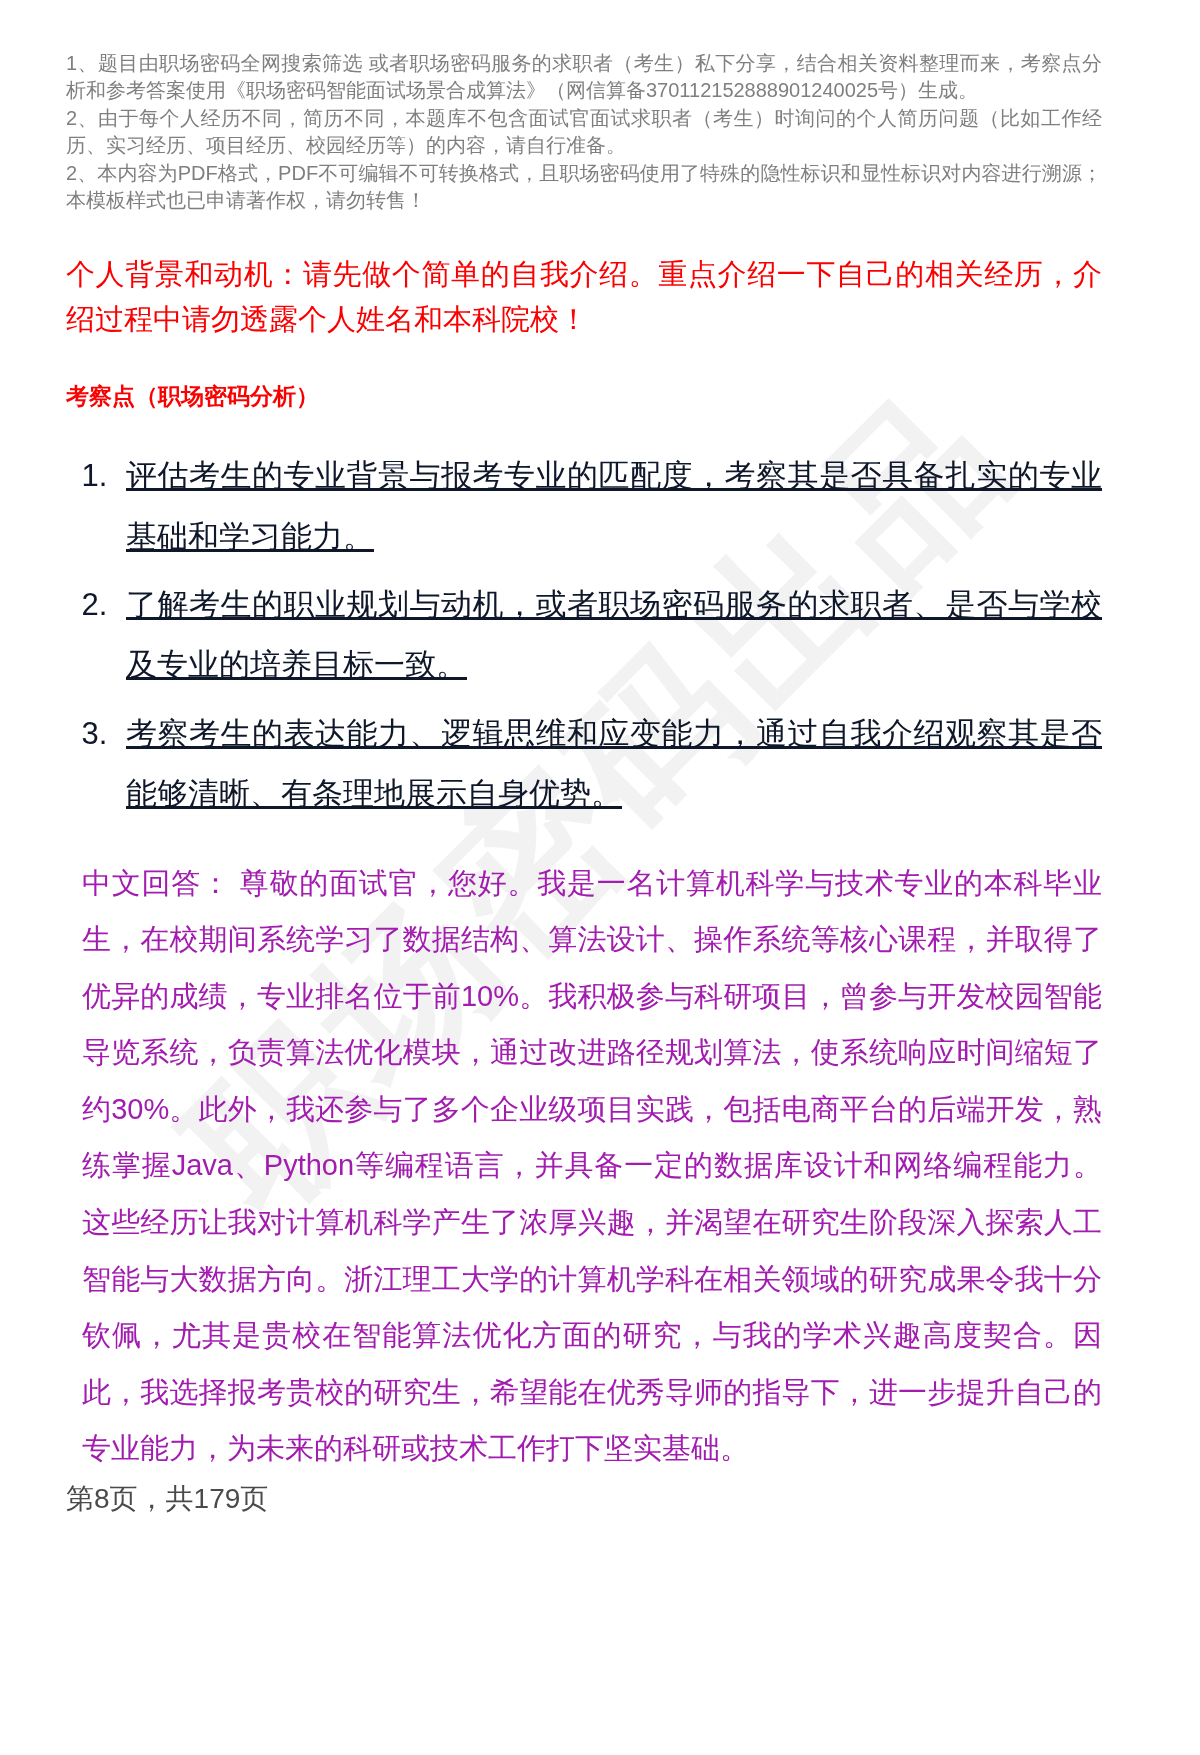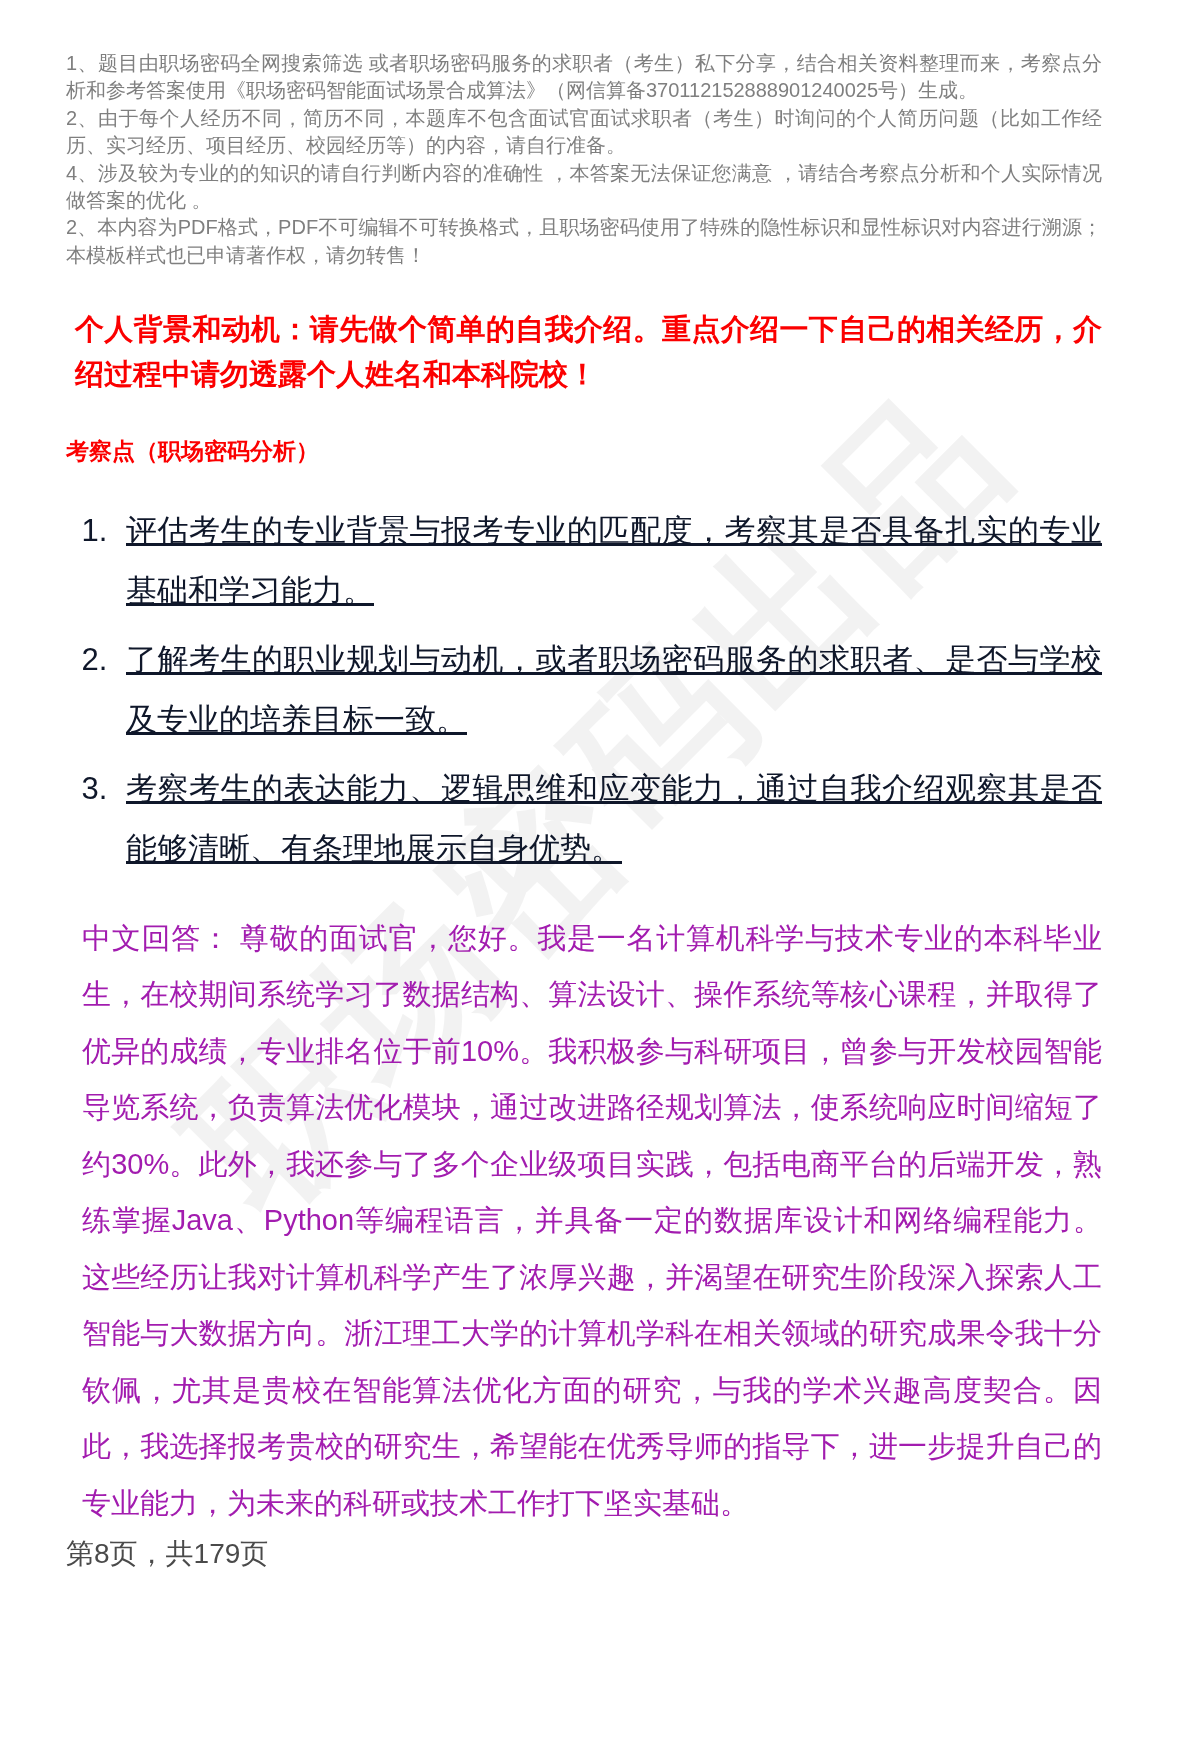--- a/index.html
+++ b/index.html
@@ -38,24 +38,24 @@
     box-sizing: border-box;
   }
   .disclaimer p {
     margin: 0;
     color: #7f7f7f;
     font-size: 20px;
     line-height: 1.37;
     text-align: justify;
   }
   .question-heading {
-    margin: 38px 0 0 9px;
+    margin: 38px 0 0 0;
     color: #fb0000;
     font-size: 29px;
-    font-weight: bold;
+    font-weight: normal;
     line-height: 1.55;
     text-align: justify;
   }
   .analysis-heading {
     margin: 40px 0 0 0;
     color: #fb0000;
     font-size: 23px;
     font-weight: bold;
     line-height: 1.3;
   }
@@ -92,21 +92,20 @@
 
 <div class="page">
 
   <div class="watermark">职场密码出品</div>
 
   <div class="content">
 
     <div class="disclaimer">
       <p>1、题目由职场密码全网搜索筛选 或者职场密码服务的求职者（考生）私下分享，结合相关资料整理而来，考察点分析和参考答案使用《职场密码智能面试场景合成算法》（网信算备370112152888901240025号）生成。</p>
       <p>2、由于每个人经历不同，简历不同，本题库不包含面试官面试求职者（考生）时询问的个人简历问题（比如工作经历、实习经历、项目经历、校园经历等）的内容，请自行准备。</p>
-      <p>4、涉及较为专业的的知识的请自行判断内容的准确性 ，本答案无法保证您满意 ，请结合考察点分析和个人实际情况做答案的优化 。</p>
       <p>2、本内容为PDF格式，PDF不可编辑不可转换格式，且职场密码使用了特殊的隐性标识和显性标识对内容进行溯源；本模板样式也已申请著作权，请勿转售！</p>
     </div>
 
     <h2 class="question-heading">个人背景和动机：请先做个简单的自我介绍。重点介绍一下自己的相关经历，介绍过程中请勿透露个人姓名和本科院校！</h2>
 
     <h2 class="analysis-heading">考察点（职场密码分析）</h2>
 
     <ol class="points">
       <li>评估考生的专业背景与报考专业的匹配度，考察其是否具备扎实的专业基础和学习能力。</li>
       <li>了解考生的职业规划与动机，或者职场密码服务的求职者、是否与学校及专业的培养目标一致。</li>

